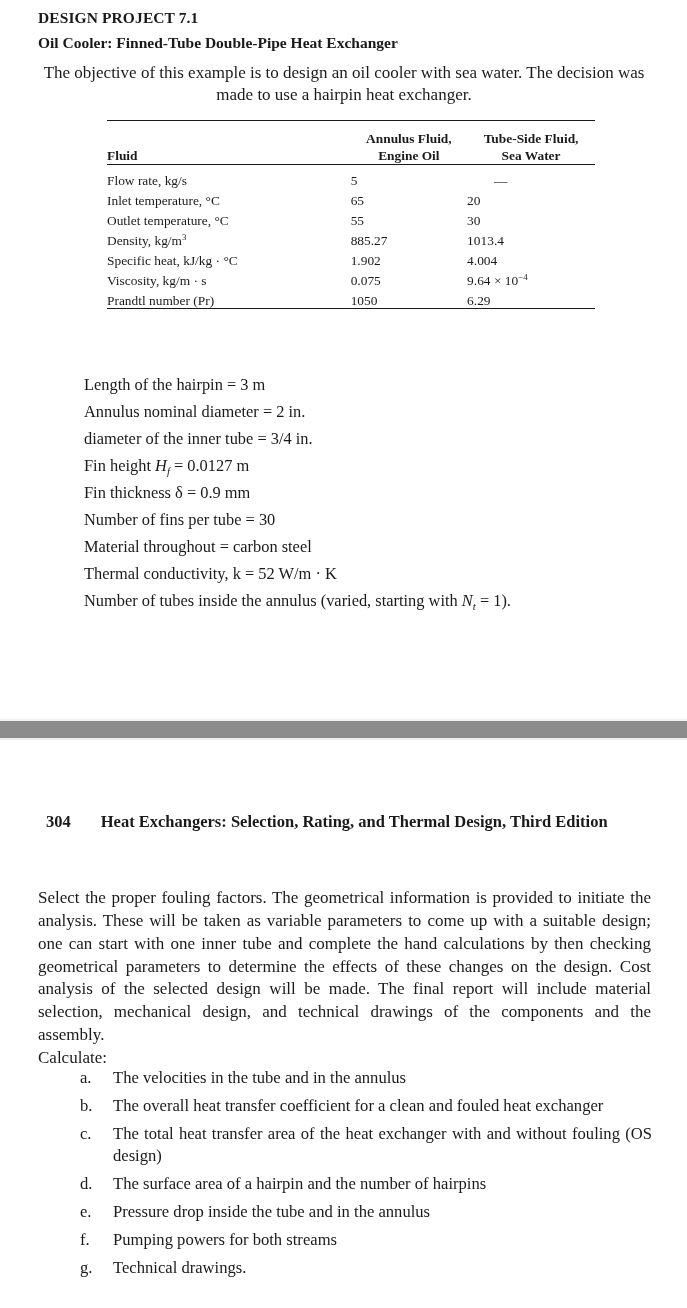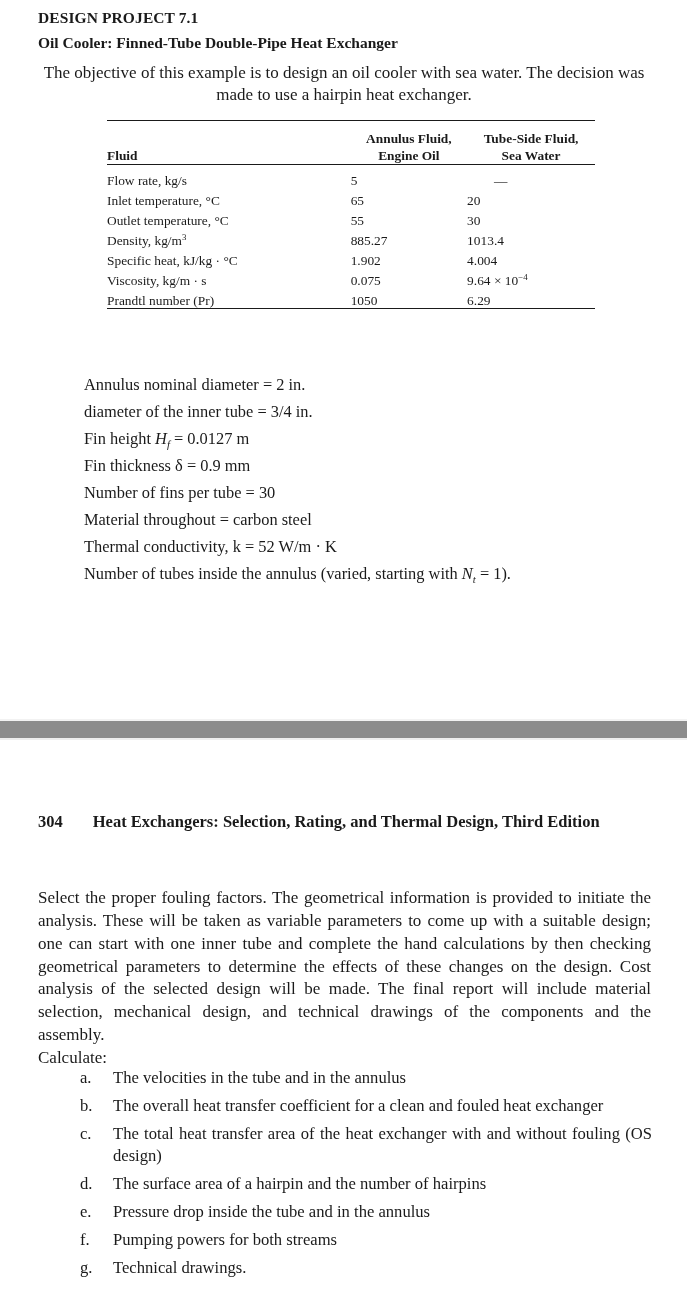--- a/index.html
+++ b/index.html
@@ -134,20 +134,21 @@
   .runhead {
     position: absolute;
     left: 38px;
     top: 812px;
     width: 614px;
     font-size: 16.5px;
   }
   .runhead .pg {
     font-weight: bold;
     margin-right: 30px;
+    margin-left: 8px;
   }
   .runhead .bk {
     font-weight: bold;
   }
 
   
   .body-par {
     position: absolute;
     left: 38px;
     top: 887px;
@@ -254,20 +255,21 @@
         <tr class="lastrow">
           <td class="c-label">Prandtl number (Pr)</td>
           <td class="c-val">1050</td>
           <td class="c-val2">6.29</td>
         </tr>
       </tbody>
     </table>
   </div>
 
   <div class="params">
+    <div>Length of the hairpin = 3 m</div>
     <div>Annulus nominal diameter = 2 in.</div>
     <div>diameter of the inner tube = 3/4 in.</div>
     <div><span>Fin height </span><span class="it">H</span><sub class="it">f</sub><span> = 0.0127 m</span></div>
     <div>Fin thickness δ = 0.9 mm</div>
     <div>Number of fins per tube = 30</div>
     <div>Material throughout = carbon steel</div>
     <div>Thermal conductivity, k = 52 W/m · K</div>
     <div><span>Number of tubes inside the annulus (varied, starting with </span><span class="it">N</span><sub class="it">t</sub><span> = 1).</span></div>
   </div>
 

